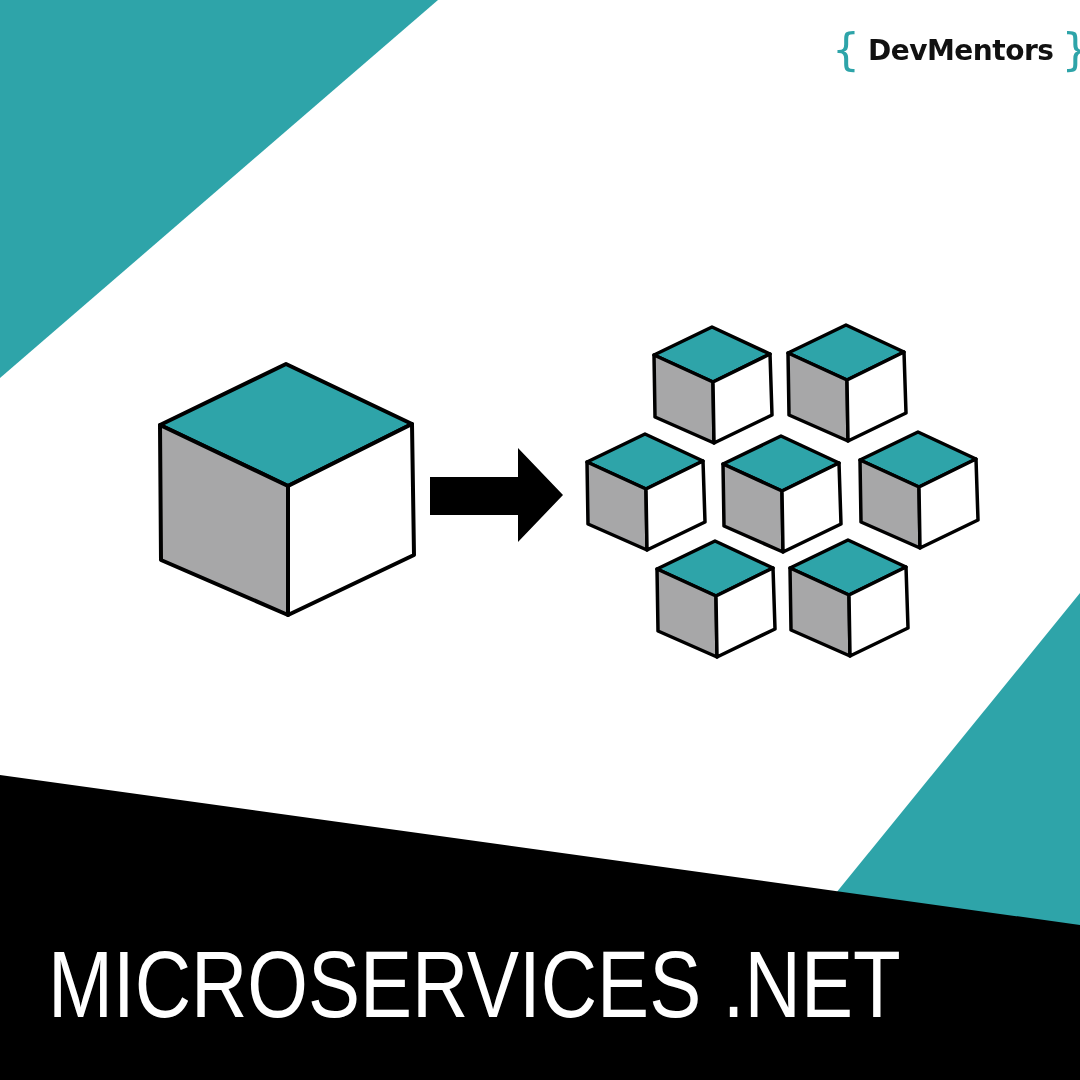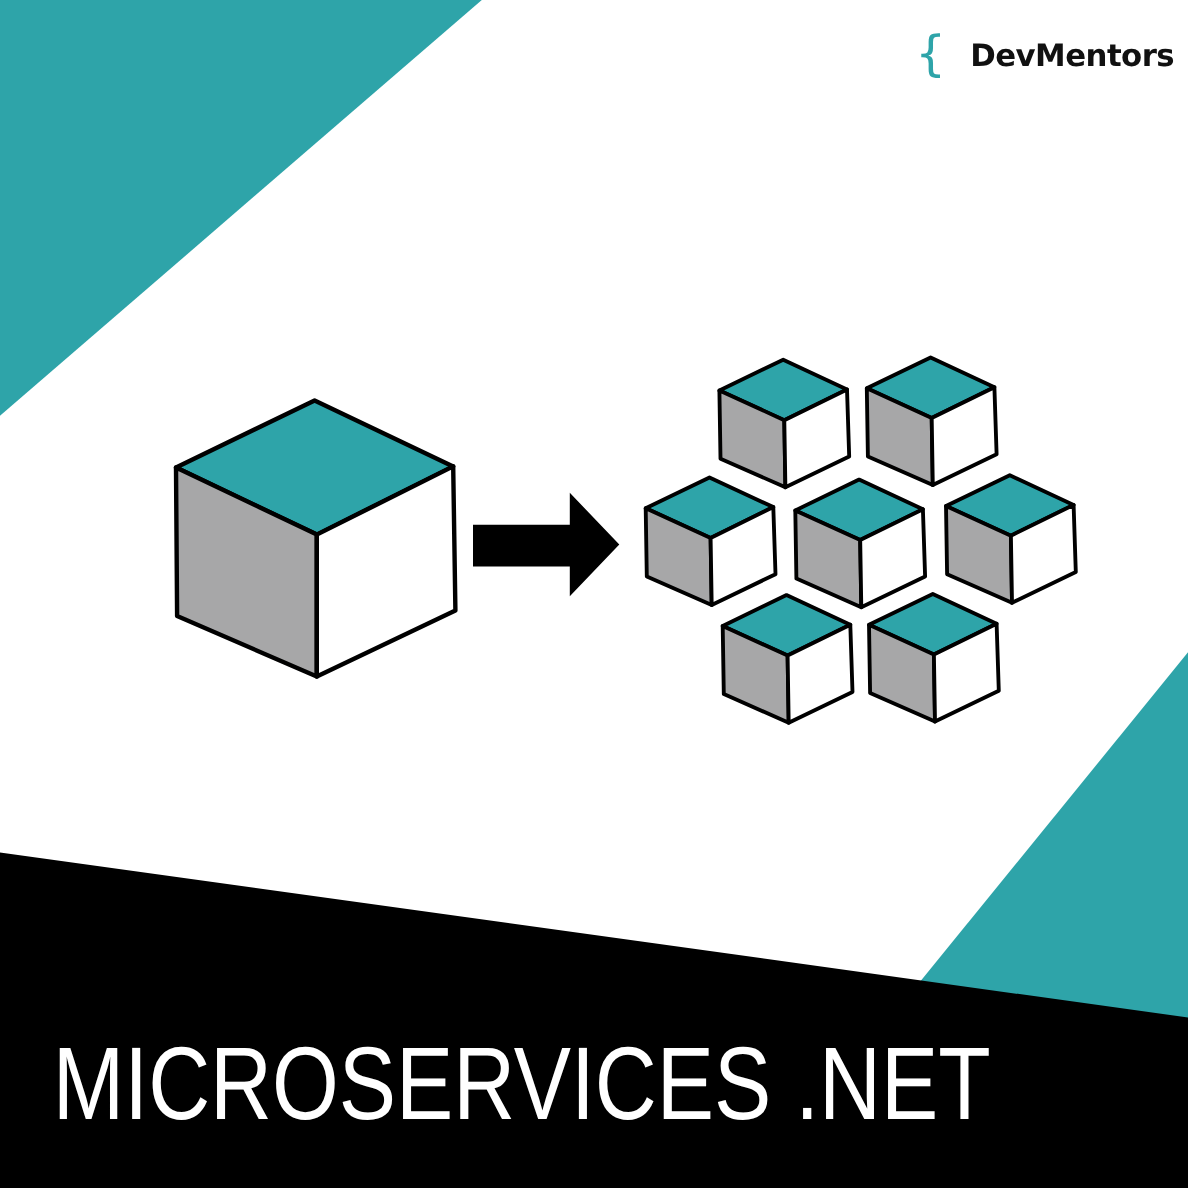--- a/index.html
+++ b/index.html
@@ -1,20 +1,20 @@
 <!DOCTYPE html>
 <html><head>
 <meta charset="utf-8">
 <style>
   html,body{margin:0;padding:0;}
   body{width:1080px;height:1080px;overflow:hidden;background:#ffffff;position:relative;font-family:"Liberation Sans",sans-serif;}
   svg.bg{position:absolute;left:0;top:0;}
   .logo{position:absolute;left:832px;top:26px;height:48px;display:flex;align-items:center;}
   .brace{color:#2EA4A9;font-family:"DejaVu Sans",sans-serif;font-size:44px;line-height:48px;font-weight:400;}
-  .logo-text{font-family:"DejaVu Sans",sans-serif;font-weight:bold;font-size:28px;color:#111;letter-spacing:-0.5px;margin:0 22px;}
+  .logo-text{font-family:"DejaVu Sans",sans-serif;font-weight:bold;font-size:28px;color:#111;letter-spacing:-0.5px;margin:0 8px;}
   .title{position:absolute;left:48px;top:938px;color:#ffffff;font-family:"Liberation Sans",sans-serif;font-size:94px;font-weight:400;line-height:94px;letter-spacing:0px;transform:scaleX(0.83);transform-origin:left top;white-space:nowrap;}
 </style>
 </head>
 <body>
 
 <svg class="bg" width="1080" height="1080" viewBox="0 0 1080 1080">
   <polygon points="0,0 438,0 0,378" fill="#2EA4A9"></polygon>
   <polygon points="1080,593 1080,930 836,893" fill="#2EA4A9"></polygon>
   <polygon points="0,775 1080,925 1080,1080 0,1080" fill="#000000"></polygon>
 

